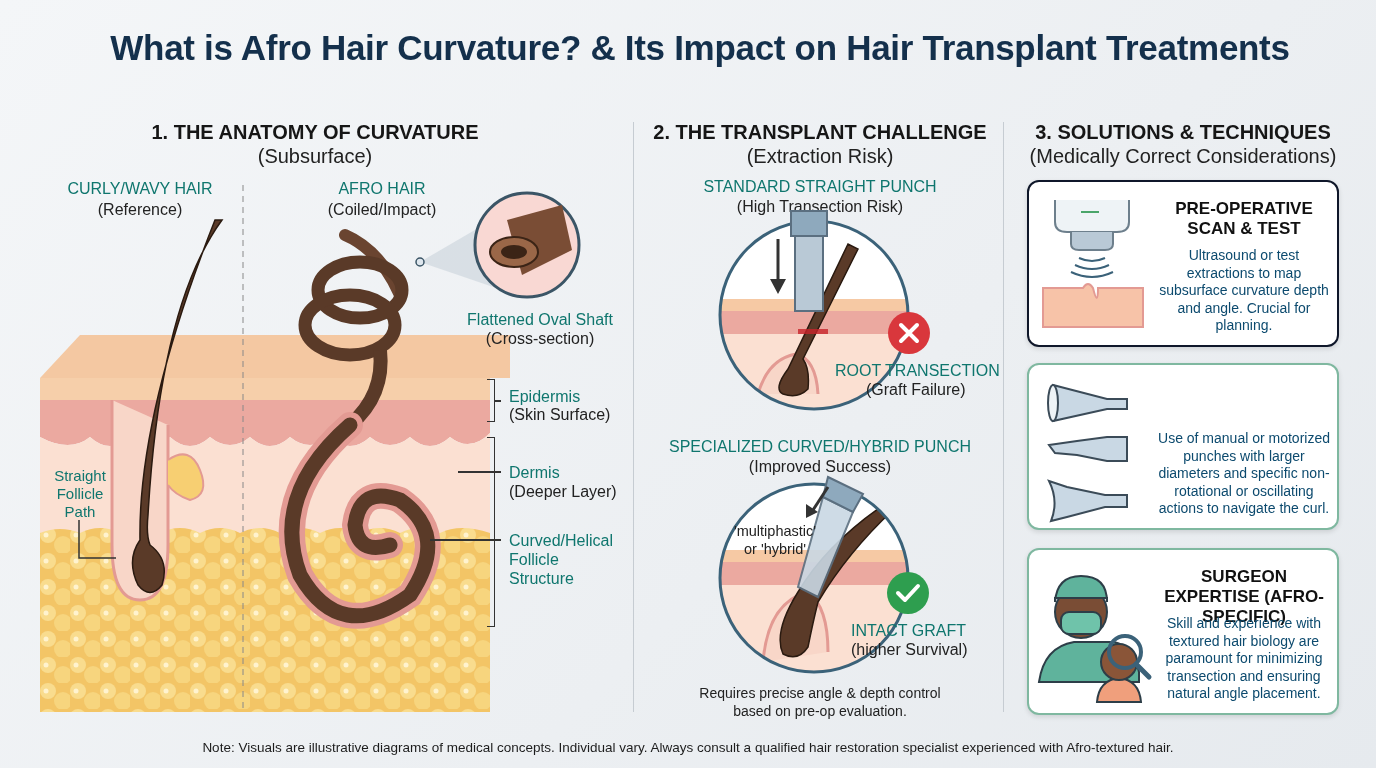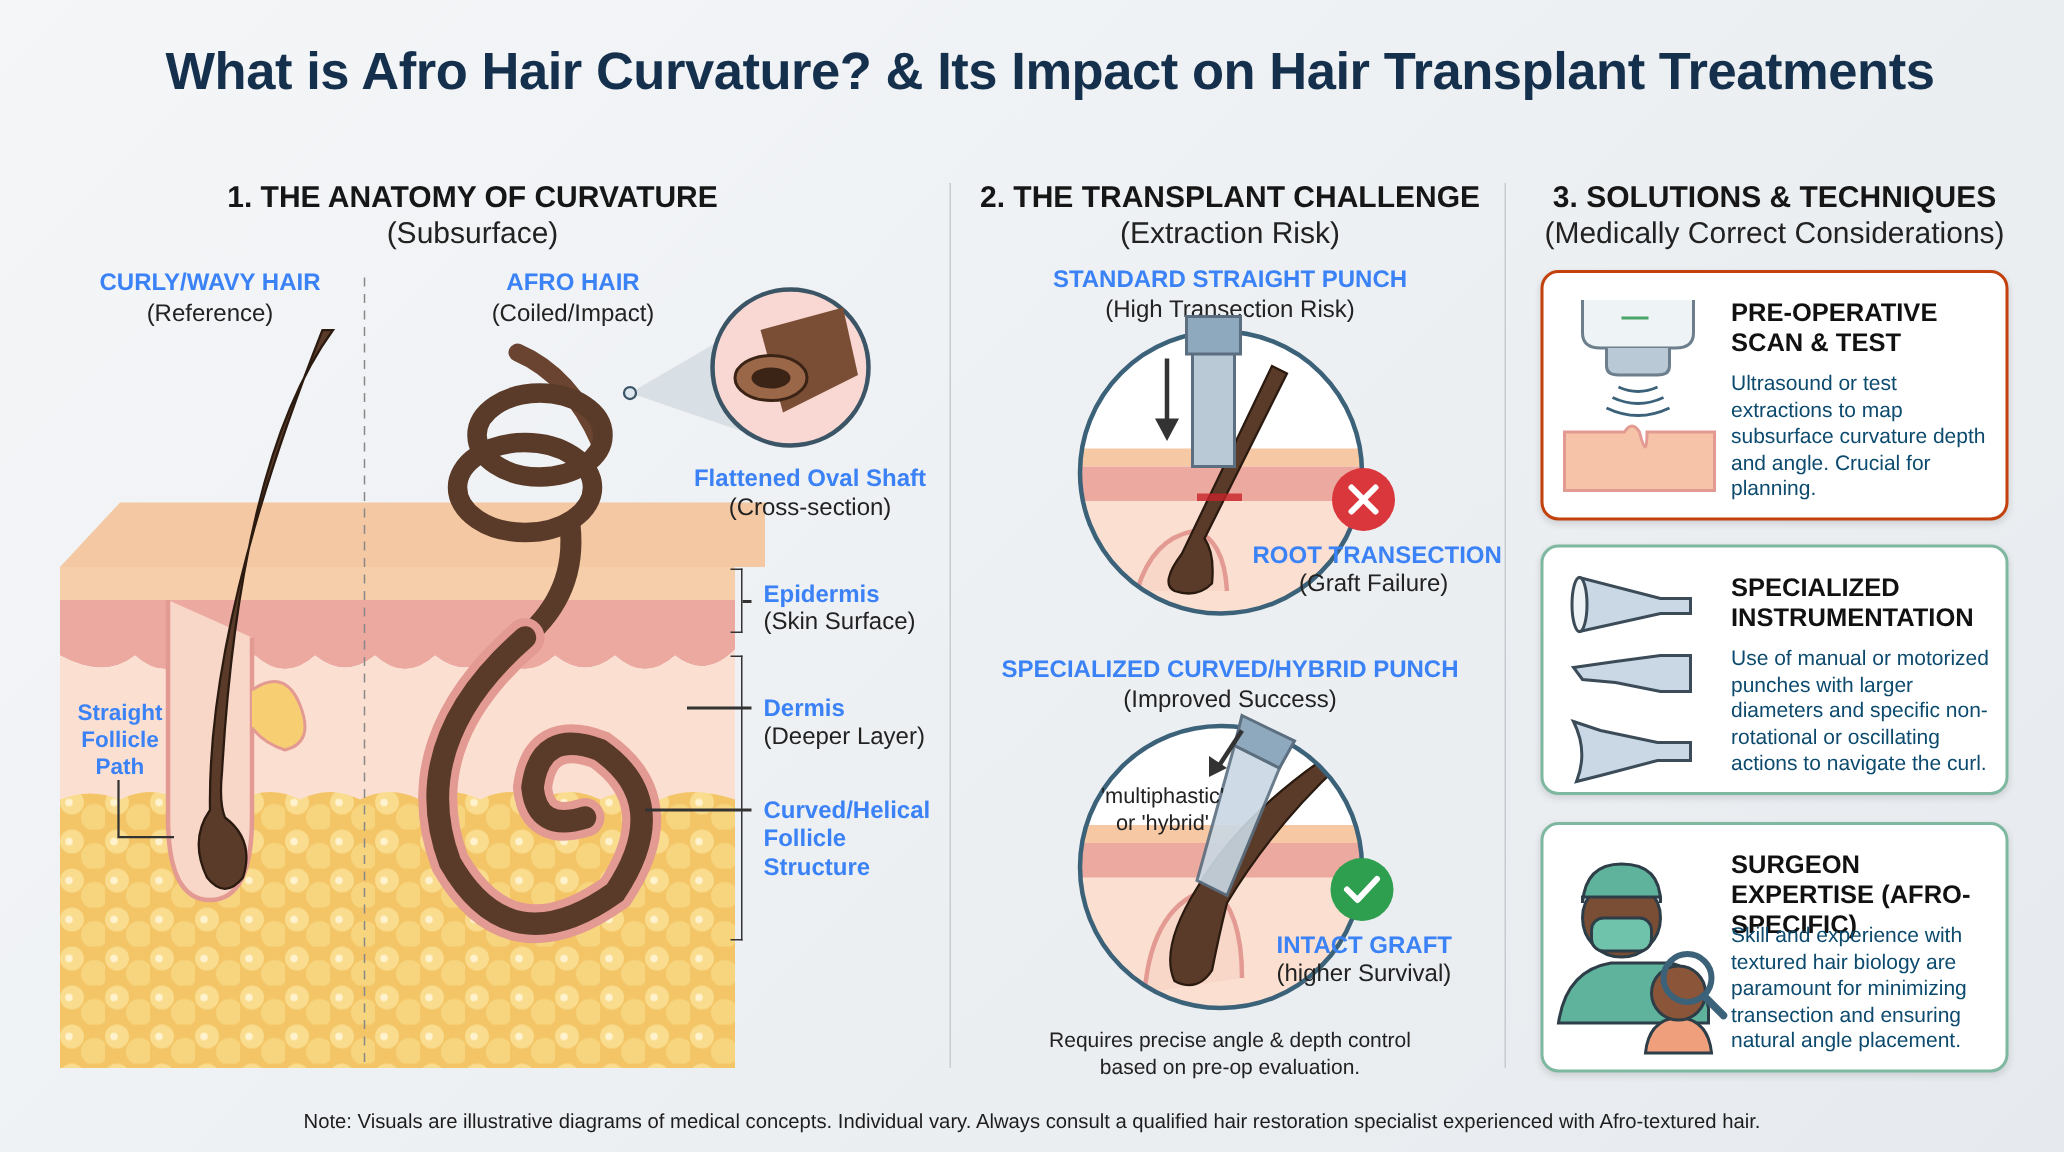--- a/index.html
+++ b/index.html
@@ -10,28 +10,29 @@
     color: #1b1b1b;
     position: relative;
   }
   .title {
     position: absolute; left: 0; top: 28px; width: 1376px; text-align: center;
     font-size: 35px; font-weight: 700; color: #14304c; letter-spacing: -0.3px; margin-left: 12px;
   }
   .vdiv { position: absolute; top: 122px; width: 1px; height: 590px; background: #c6ccd2; }
   .sec-title { position: absolute; text-align: center; font-weight: 700; font-size: 20px; color: #161616; }
   .sec-sub { position: absolute; text-align: center; font-size: 20px; color: #222; }
-  .lbl-b { position: absolute; font-weight: 700; font-size: 16px; color: #3b82f6; line-height: 19px; }
+  .lbl-b { position: absolute; font-weight: 400; font-size: 16px; color: #0f766e; line-height: 19px; }
   .lbl-n { position: absolute; font-size: 16px; color: #222; line-height: 19px; }
   .center { text-align: center; }
   svg { position: absolute; overflow: visible; }
   .card {
     position: absolute; left: 1027px; width: 312px; background: #fff;
-    border: 2px solid #c2410c; border-radius: 12px;
+    border: 2px solid #0f172a; border-radius: 12px;
     box-shadow: 0 2px 5px rgba(0,0,0,0.12);
+    text-align: center;
   }
   .card.green { border-color: #7fb8a0; }
   .card-title { position: absolute; left: 125px; top: 17px; font-weight: 700; font-size: 17px; line-height: 20px; color: #111; width: 180px; }
   .card-body { position: absolute; left: 125px; font-size: 14px; line-height: 17.6px; color: #0c4a6e; width: 180px; }
   .note { position: absolute; left: 0; width: 1376px; top: 740px; text-align: center; font-size: 13.5px; color: #1d1d1d; }
   .bracket { position: absolute; border: 1.5px solid #333; border-left: none; width: 8px; }
   .tick { position: absolute; height: 1.5px; background: #333; }
 </style>
 </head>
 <body>
@@ -196,21 +197,20 @@
   <div class="card-body" style="top:65px">Ultrasound or test extractions to map subsurface curvature depth and angle. Crucial for planning.</div>
 </div>
 
 <div class="card green" style="top:363px;height:167px">
   <svg width="100" height="130" style="left:18px;top:18px">
     <path d="M6,2 Q0,20 6,38 L60,26 L80,26 L80,16 L60,16 Z" fill="#c9d8e4" stroke="#3b4b58" stroke-width="2"></path>
     <ellipse cx="6" cy="20" rx="5" ry="18" fill="#eef3f6" stroke="#3b4b58" stroke-width="2"></ellipse>
     <path d="M2,62 L30,58 L60,54 L80,54 L80,78 L60,78 L30,72 L8,70 Z" fill="#c9d8e4" stroke="#3b4b58" stroke-width="2"></path>
     <path d="M2,98 L20,104 L58,112 L80,112 L80,124 L58,124 L20,134 L4,138 Q12,118 2,98 Z" fill="#c9d8e4" stroke="#3b4b58" stroke-width="2"></path>
   </svg>
-  <div class="card-title">SPECIALIZED INSTRUMENTATION</div>
   <div class="card-body" style="top:65px">Use of manual or motorized punches with larger diameters and specific non-rotational or oscillating actions to navigate the curl.</div>
 </div>
 
 <div class="card green" style="top:548px;height:167px">
   <svg width="115" height="140" style="left:10px;top:22px">
     <path d="M0,110 Q5,75 35,70 L75,70 Q95,75 100,100 L100,110 Z" fill="#5fb39c" stroke="#2d3e48" stroke-width="2"></path>
     <circle cx="42" cy="40" r="26" fill="#7a4d35" stroke="#2d3e48" stroke-width="2"></circle>
     <path d="M16,30 Q18,4 42,4 Q68,4 68,30 L68,26 L16,26 Z" fill="#5fb39c" stroke="#2d3e48" stroke-width="2"></path>
     <rect x="22" y="40" width="40" height="22" rx="8" fill="#6fc3aa" stroke="#2d3e48" stroke-width="2"></rect>
     <path d="M58,130 Q60,108 80,106 Q100,108 102,130 Z" fill="#f09f7c" stroke="#2d3e48" stroke-width="2"></path>

